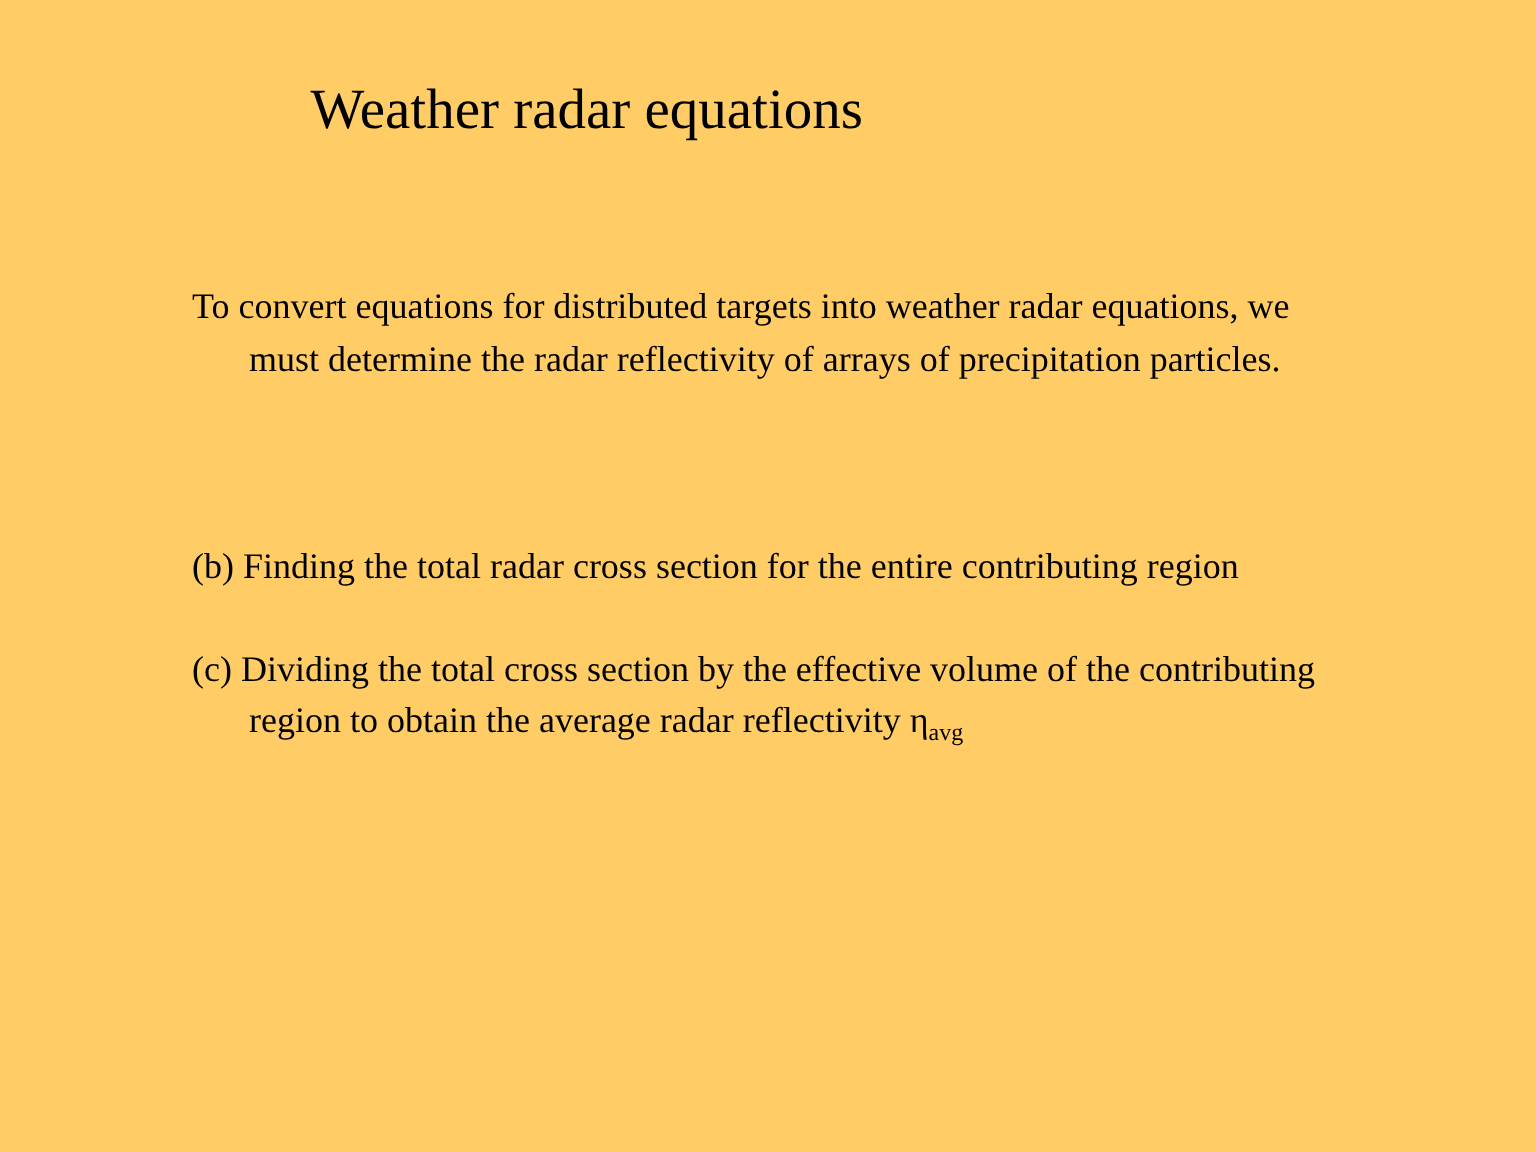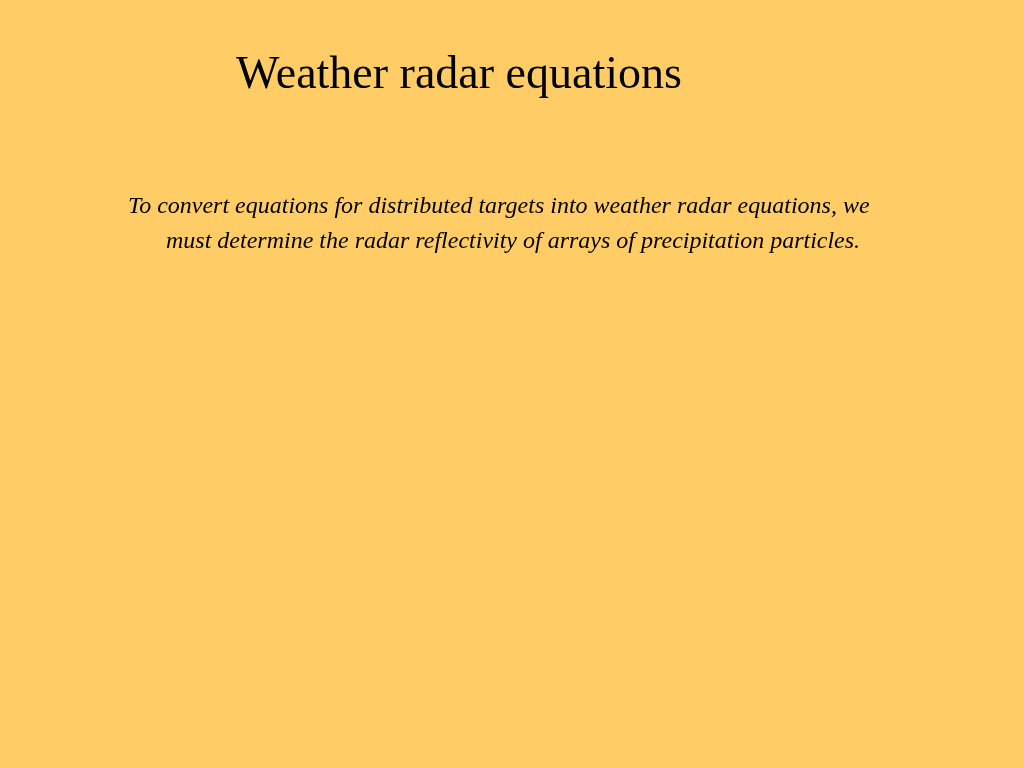--- a/index.html
+++ b/index.html
@@ -10,34 +10,33 @@
       width: 1024px;
       height: 768px;
       background: #FFCC66;
       position: relative;
       overflow: hidden;
       font-family: "Liberation Serif", "DejaVu Serif", serif;
       color: #000000;
     }
     .title {
       position: absolute;
-      left: 236px;
+      left: 207px;
       top: 43px;
-      font-size: 46px;
+      font-size: 38px;
       line-height: 60px;
       white-space: nowrap;
     }
     .body-text {
       position: absolute;
       left: 128px;
       top: 188px;
       width: 770px;
       font-size: 24px;
       line-height: 34.5px;
-      font-style: italic;
     }
     .para {
       padding-left: 38px;
       text-indent: -38px;
       margin: 0;
     }
     .spacer {
       height: 34.5px;
     }
     .sub {
@@ -49,14 +48,16 @@
 </head>
 <body>
 
 <div class="title">Weather radar equations</div>
 
 <div class="body-text">
   <p class="para">To convert equations for distributed targets into weather radar equations, we must determine the radar reflectivity of arrays of precipitation particles.</p>
   <div class="spacer"></div>
   <div class="spacer"></div>
   <div class="spacer"></div>
+  <p class="para">(b) Finding the total radar cross section for the entire contributing region</p>
   <div class="spacer"></div>
+  <p class="para"><span>(c) Dividing the total cross section by the effective volume of the contributing region to obtain the average radar reflectivity </span><span>η</span><span class="sub">avg</span></p>
 </div>
 
 </body></html>

